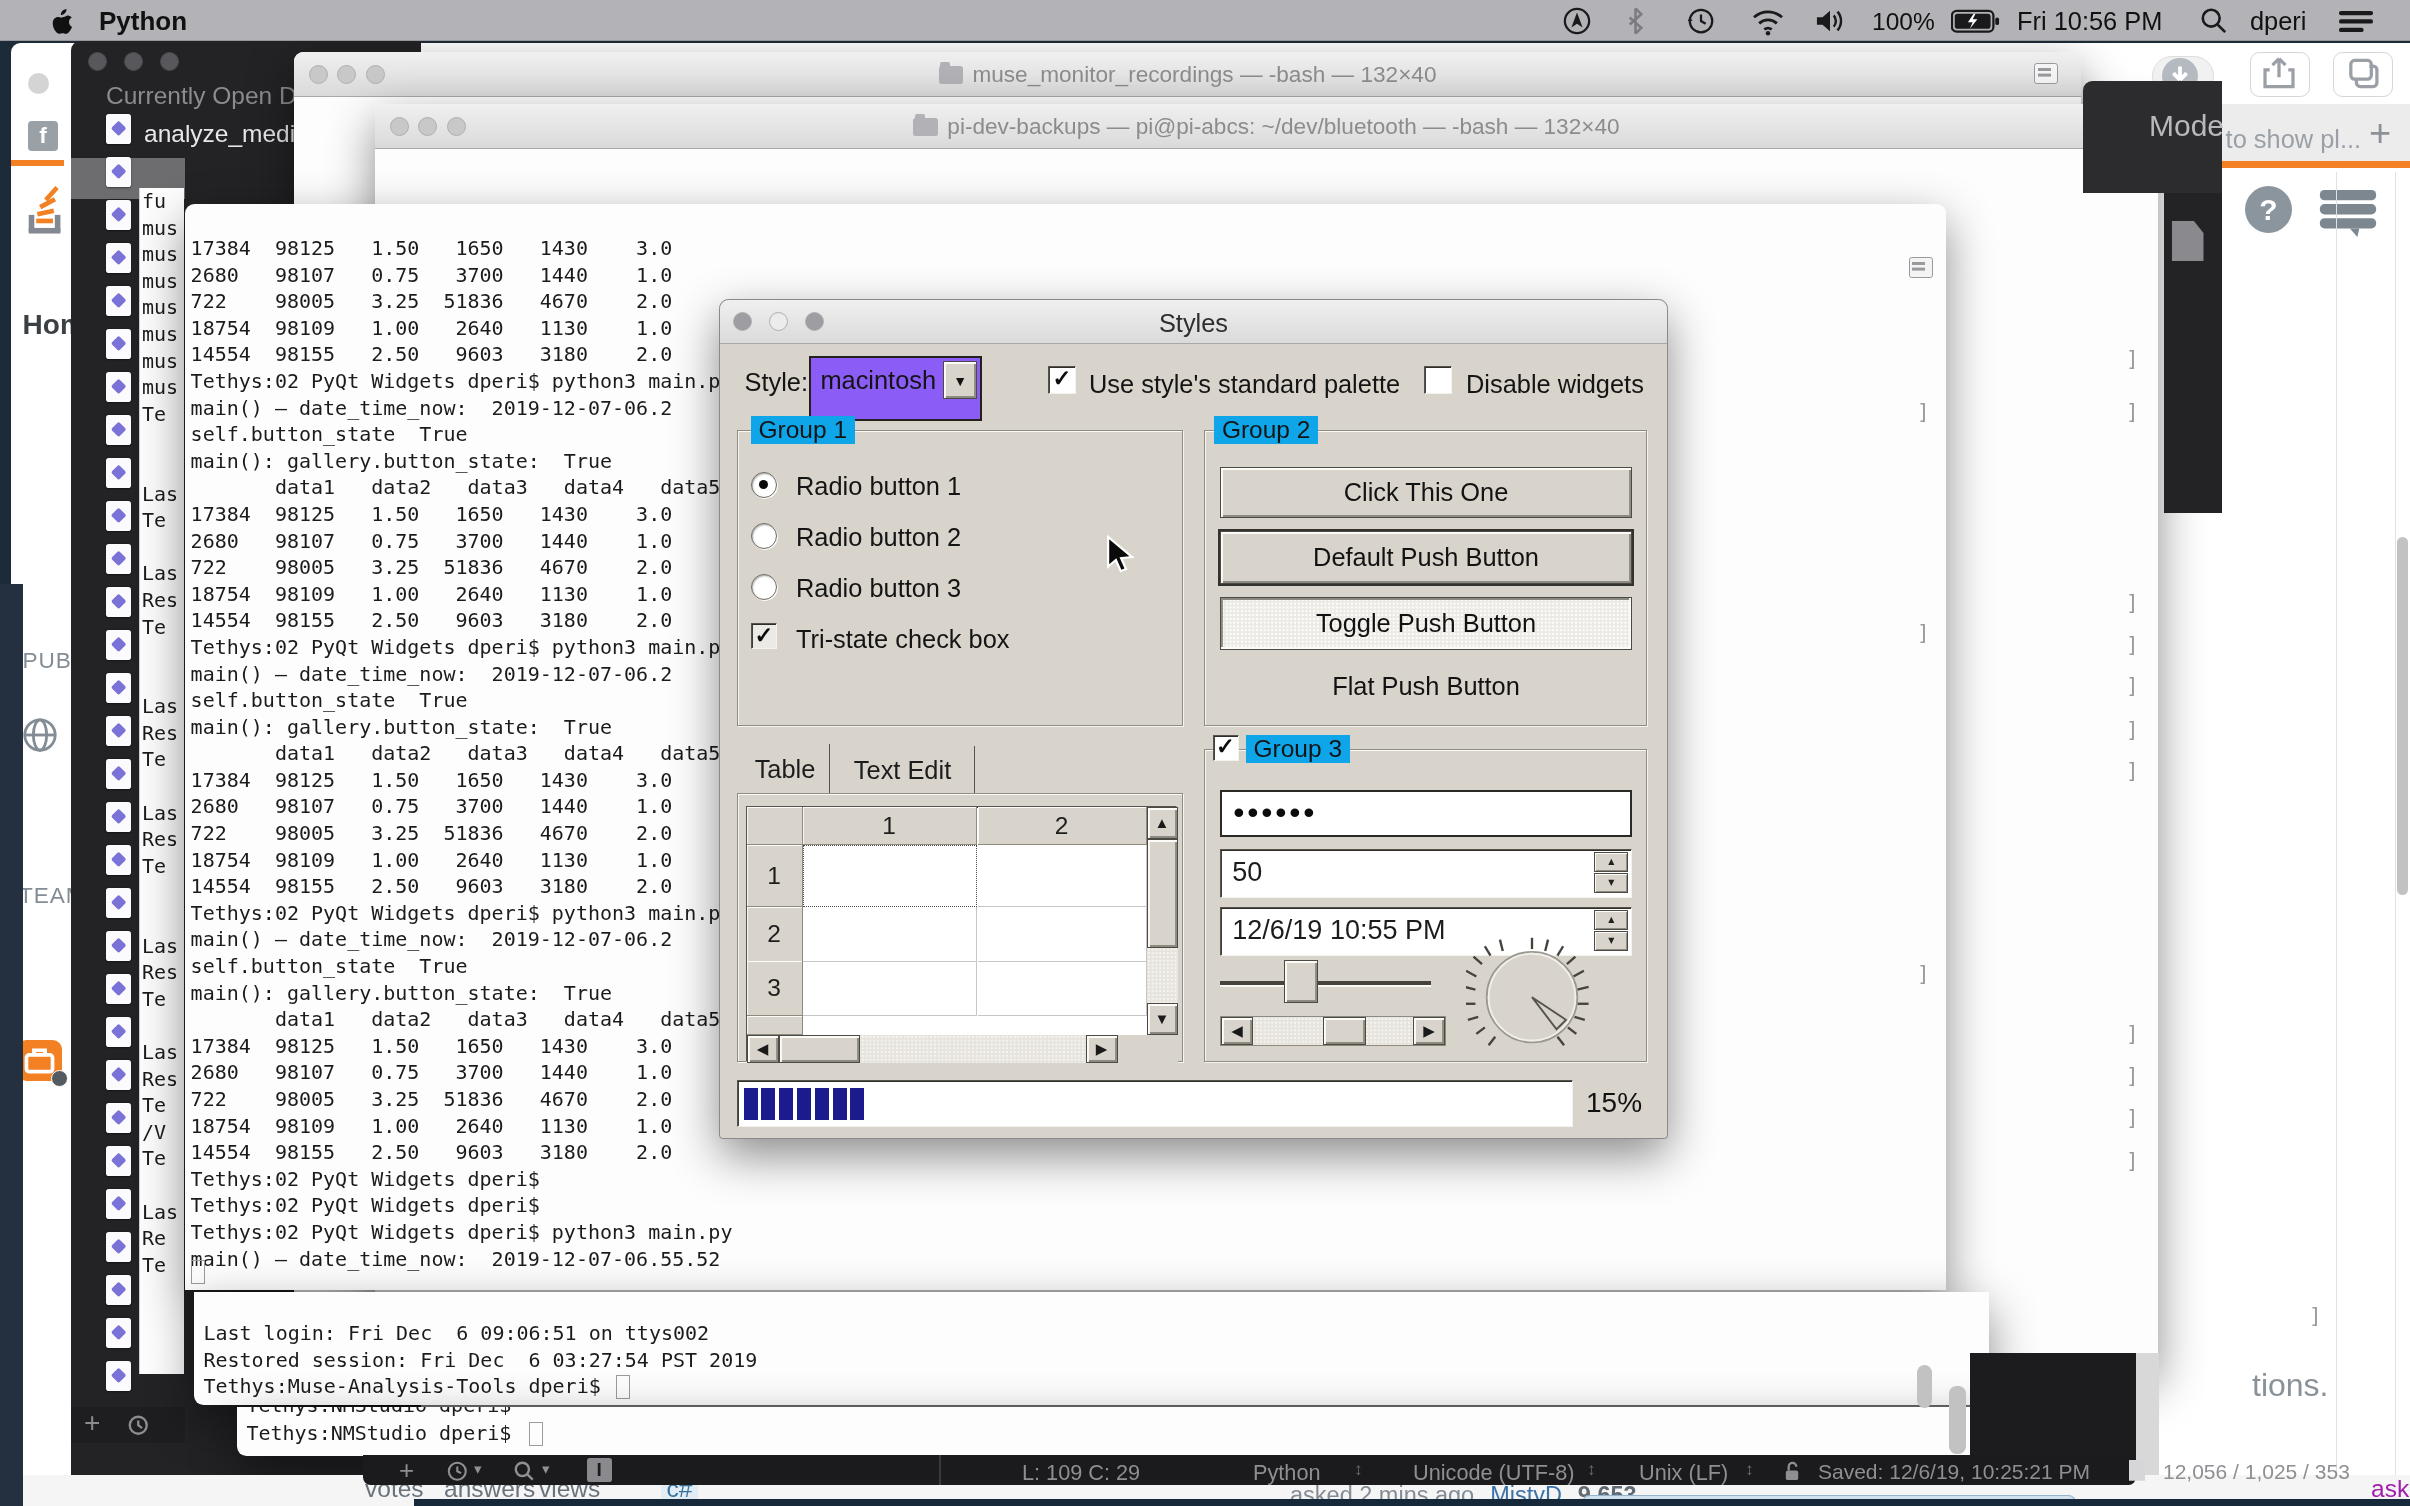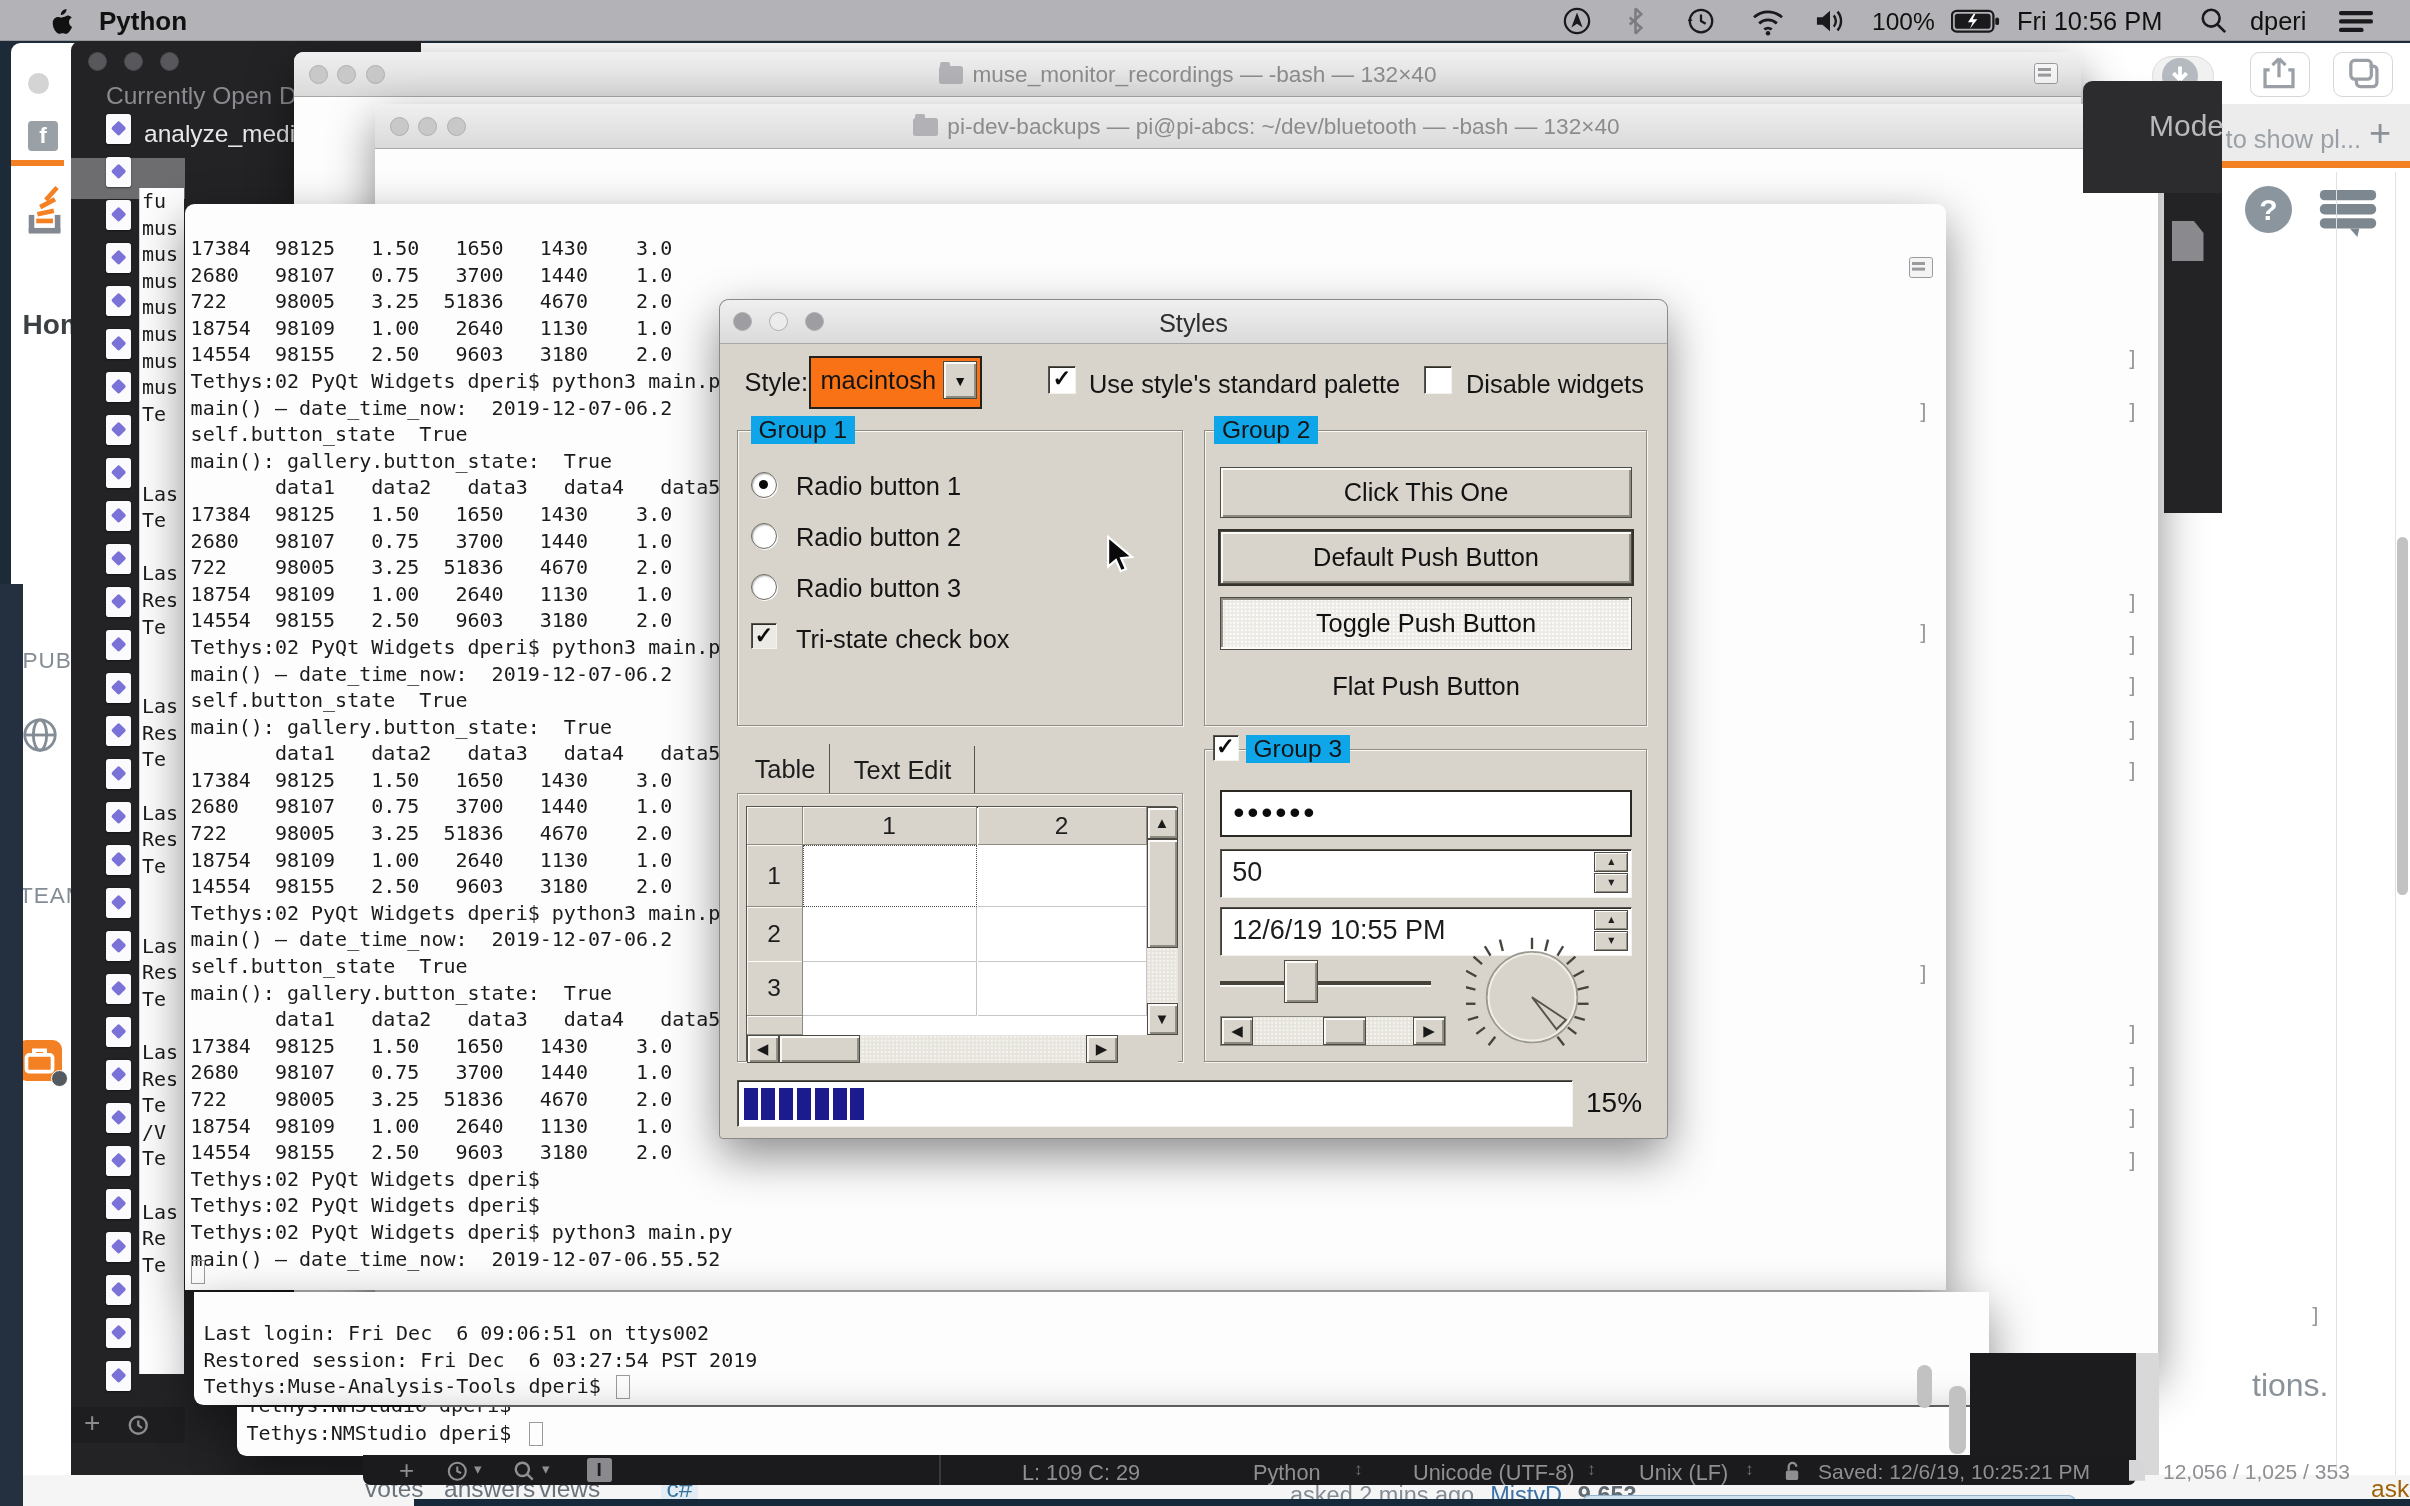--- a/index.html
+++ b/index.html
@@ -322,21 +322,21 @@
 <div class="abs" style="left:1970px;top:1353px;width:166px;height:132px;background:#1c1c1e"></div>
 <div class="abs" style="left:2136px;top:1353px;width:22.6px;height:132px;background:#d8d8d8"></div>
 <div class="pill" style="left:1917px;top:1365px;width:15px;height:43px"></div>
 <div class="pill" style="left:1949px;top:1386px;width:17px;height:68px"></div>
 
 <div class="abs" style="left:0;top:1475px;width:2411px;height:32px;background:#f5f5f5">
   <span class="sotab" style="left:365px">votes</span>
   <span class="sotab" style="left:444px">answers</span>
   <span class="sotab" style="left:539px">views</span>
   <span class="sotab" style="left:661px;color:#39739d;background:#e1ecf4;padding:0 5.6px">c#</span>
-  <span class="sotab" style="left:2371px;color:#a16207">ask</span>
+  <span class="sotab" style="left:2371px;color:#a21caf">ask</span>
 </div>
 <div class="abs" style="left:1290px;top:1482px;font-size:23.5px;white-space:nowrap">
   <span style="color:#848d95">asked 2 mins ago</span>
   <span style="color:#3b73a8;margin-left:9.4px">MistyD</span>
   <span style="color:#5f6a73;font-weight:bold;margin-left:9.4px">9,653</span>
 </div>
 <div class="abs" style="left:1582px;top:1495px;width:494px;height:11.3px;background:#cfe0ee;border:1.9px solid #94b3cc;border-bottom:none;border-radius:7.5px 7.5px 0 0"></div>
 
 <div class="abs" style="left:363px;top:1455px;width:1773px;height:30px;background:#1b1b1d;border-radius:0 0 7.5px 7.5px">
   <span class="statitem" style="left:36px;top:0;font-size:26px">+</span>
@@ -374,21 +374,21 @@
 <div class="abs win-shadow" style="left:719px;top:299px;width:949px;height:840px;background:#d8d4cb;border:0.9px solid #8a8a8a;border-radius:9.4px 9.4px 3.8px 3.8px">
 
   <div class="titlebar abs" style="left:0;top:0;width:100%;height:44px">
     <div class="tl" style="left:13px;top:12.2px;background:#9d9da2"></div>
     <div class="tl" style="left:49px;top:12.2px;background:#ececec"></div>
     <div class="tl" style="left:85px;top:12.2px;background:#9d9da2"></div>
     <div class="ttl" style="top:8.5px;font-size:25.4px;color:#2e2e2e">Styles</div>
   </div>
 
   <span class="abs dlabel" style="left:24.5px;top:68px">Style:</span>
-  <div class="abs" style="left:89px;top:56px;width:173px;height:53px;background:#f97316;border:2.8px solid #22211d">
+  <div class="abs" style="left:89px;top:56px;width:173px;height:65px;background:#8b5cf6;border:2.8px solid #22211d">
     <span class="abs dlabel" style="left:9.4px;top:7.5px">macintosh</span>
     <div class="abs raised" style="right:2.8px;top:2.8px;width:34px;height:38px;text-align:center;font-size:14px;line-height:38px;color:#111">▼</div>
   </div>
   <div class="chk" style="left:328px;top:66px">✓</div>
   <span class="abs dlabel" style="left:369px;top:70px">Use style's standard palette</span>
   <div class="chk" style="left:704px;top:66px"></div>
   <span class="abs dlabel" style="left:746px;top:70px">Disable widgets</span>
 
   <div class="abs etched" style="left:17px;top:130px;width:446px;height:296px">
     <span class="legend" style="left:13px">Group 1</span>

